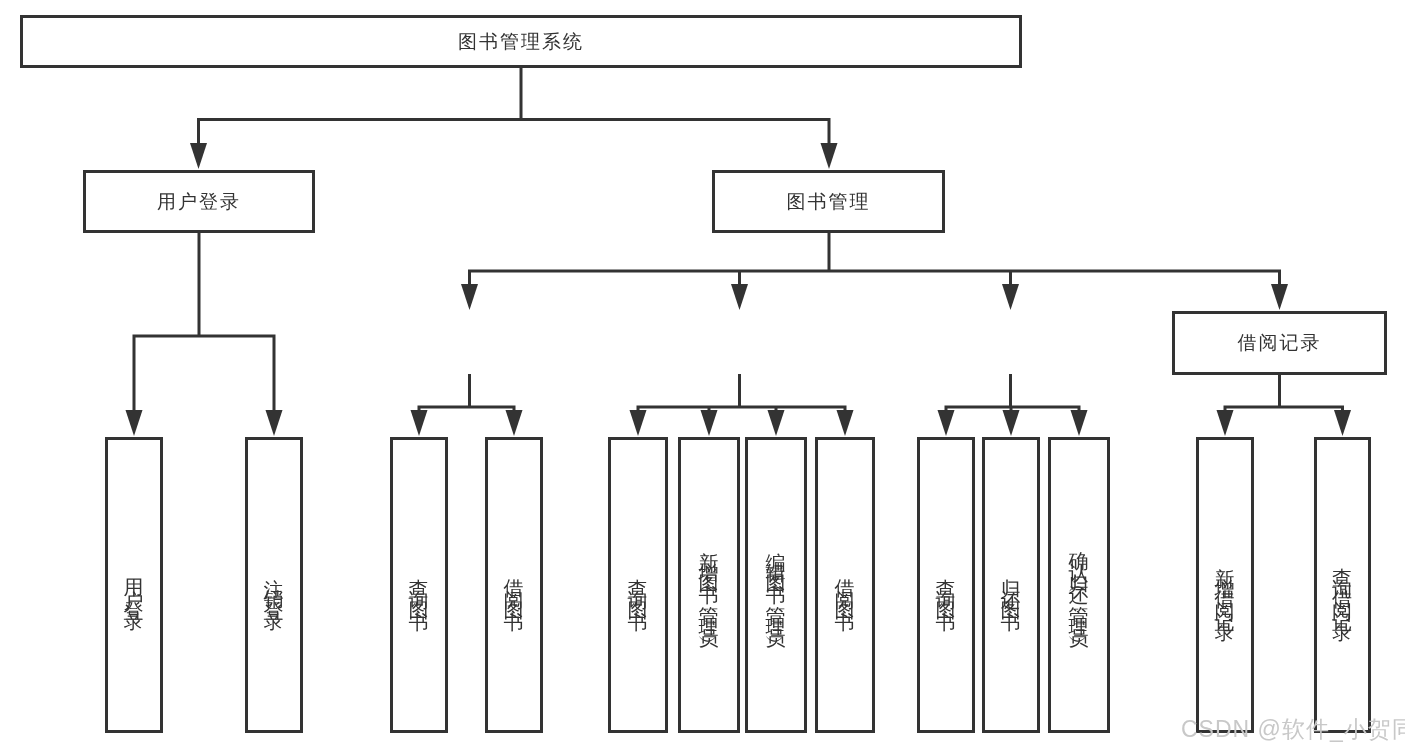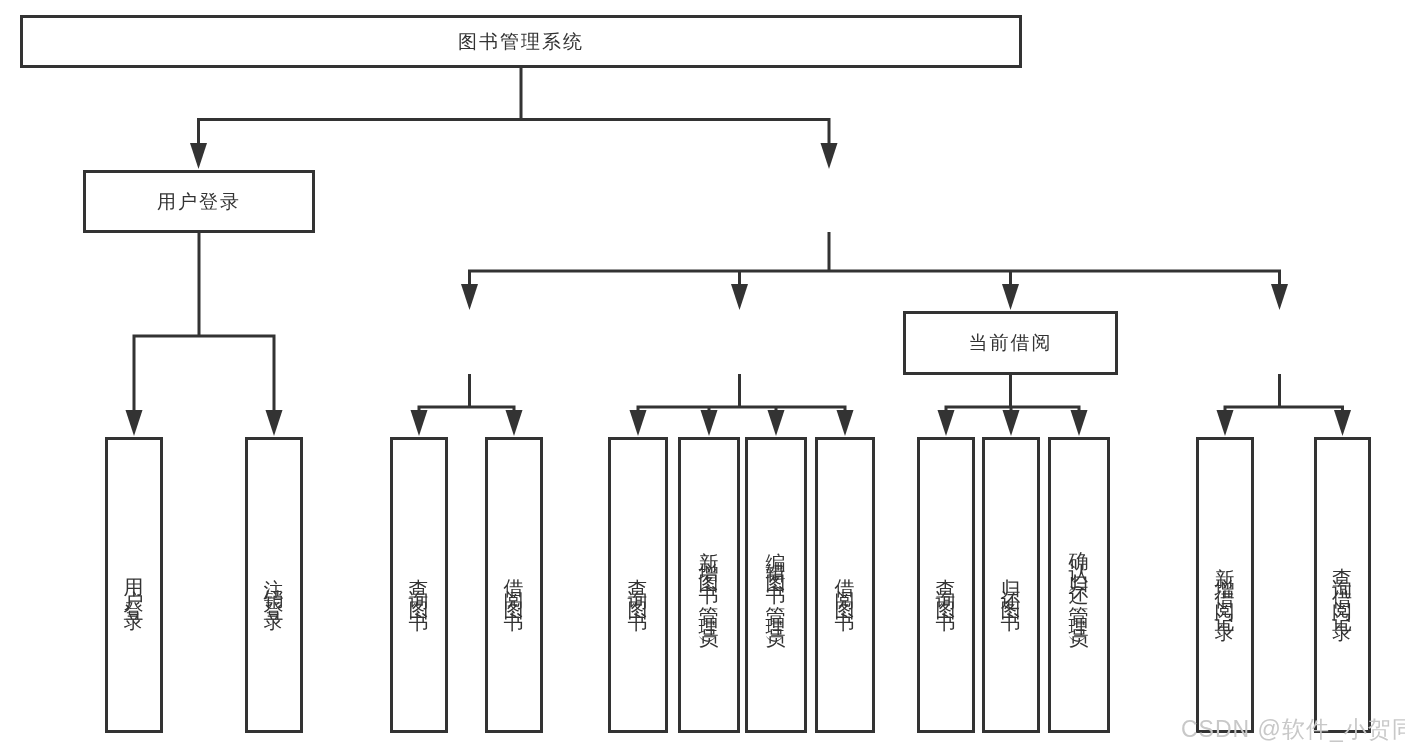--- a/index.html
+++ b/index.html
@@ -94,23 +94,26 @@
     </g>
   </svg>
 
   <div class="hbox root">
     <span>图书管理系统</span>
   </div>
 
   <div class="hbox l2a">
     <span>用户登录</span>
   </div>
+  <div class="hbox l2b">
+    <span>图书管理</span>
+  </div>
 
-  <div class="hbox l3" style="left:903px;">
-    <span>当前借阅</span>
+  <div class="hbox l3" style="left:1172px;">
+    <span>借阅记录</span>
   </div>
 
   <div class="vbox" style="left:105px;width:58px;">
     <span class="vtext">用户登录</span>
   </div>
   <div class="vbox" style="left:245px;width:58px;">
     <span class="vtext">注销登录</span>
   </div>
 
   <div class="vbox" style="left:390px;width:58px;">

